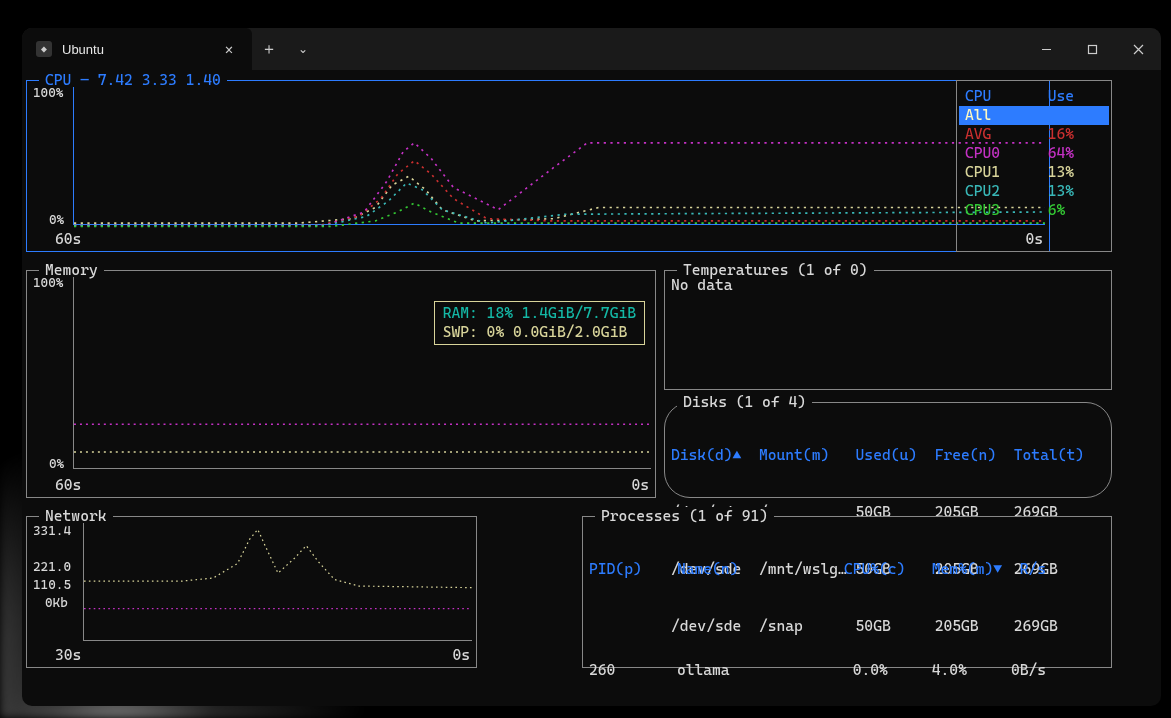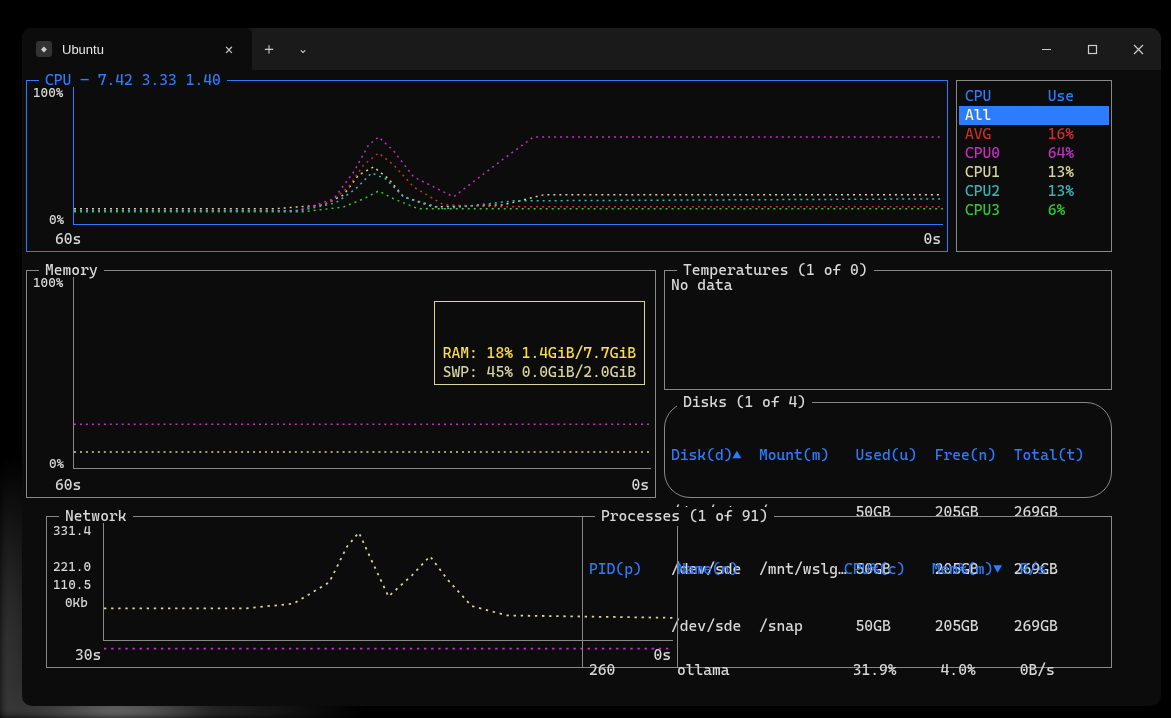--- a/index.html
+++ b/index.html
@@ -109,21 +109,21 @@
   .c-cpu1 { color:#d8d49a; }
   .c-cpu2 { color:#39b8b8; }
   .c-cpu3 { color:#34c934; }
 
   
   .membox {
     position:absolute; border:1px solid #d8d49a;
     padding:2px 8px;
     background:#0c0c0c;
   }
-  .mem-ram { color:#fde047;margin-top:40px; }
+  .mem-ram { color:#14b8a6; }
   .mem-swp { color:#d8d49a; }
 
   
   .txtblk { position:absolute; left:6px; right:6px; top:5px; white-space:pre; }
   .hdr { color:#2d7cff; }
 
   
   svg.plot path, svg.plot polyline { fill:none; }
   .dot-yellow { stroke:#d8d49a; stroke-width:1.5; stroke-dasharray:2 4; }
   .dot-magenta { stroke:#c431c4; stroke-width:1.5; stroke-dasharray:2 4; }
@@ -160,21 +160,21 @@
     </div>
     <div class="winbtn close">
       <svg viewBox="0 0 11 11">
           <path d="M1 1 L10 10 M10 1 L1 10"></path>
         </svg>
     </div>
   </div>
 
   <div class="term">
 
-    <div class="panel active" style="left:4px; top:10px; width:922px; height:172px;">
+    <div class="panel active" style="left:4px; top:10px; width:1024px; height:172px;">
       <span class="panel-title active">CPU — 7.42 3.33 1.40</span>
       <span class="ytick" style="top:2px; left:6px;">100%</span>
       <span class="ytick" style="bottom:22px; left:22px;">0%</span>
       <span class="xtick" style="left:28px; bottom:2px;">60s</span>
       <span class="xtick" style="right:6px; bottom:2px;">0s</span>
       <div class="chart-inner" style="bottom:26px;">
         <svg class="plot" viewBox="0 0 870 130" preserveAspectRatio="none">
 
           <polyline class="dot-yellow" points="0,122 200,122 250,118 270,108 285,88 300,80 315,92 330,110 360,120 430,118 470,108 870,108"></polyline>
 
@@ -233,40 +233,40 @@
       <span class="xtick" style="left:28px; bottom:2px;">60s</span>
       <span class="xtick" style="right:6px; bottom:2px;">0s</span>
       <div class="chart-inner" style="bottom:28px;">
         <svg class="plot" viewBox="0 0 580 180" preserveAspectRatio="none">
           <polyline class="dot-magenta" points="0,148 580,148"></polyline>
           <polyline class="dot-yellow" points="0,176 580,176"></polyline>
         </svg>
       </div>
       <div class="membox" style="right:10px; top:30px;">
         <div class="mem-ram">RAM: 18%   1.4GiB/7.7GiB</div>
-        <div class="mem-swp">SWP:  45%   0.0GiB/2.0GiB</div>
+        <div class="mem-swp">SWP:  0%   0.0GiB/2.0GiB</div>
       </div>
     </div>
 
     <div class="panel" style="left:642px; top:200px; width:448px; height:120px;">
       <span class="panel-title">Temperatures (1 of 0)</span>
       <div class="txtblk">No data</div>
     </div>
 
     <div class="panel" style="left:642px; top:332px; width:448px; height:96px;border-radius:26px;">
       <span class="panel-title">Disks (1 of 4)</span>
       <div class="txtblk">
         <div class="hdr">Disk(d)▲  Mount(m)   Used(u)  Free(n)  Total(t)</div>
         <div>/dev/sde  /          50GB     205GB    269GB</div>
         <div>/dev/sde  /mnt/wslg… 50GB     205GB    269GB</div>
         <div>/dev/sde  /snap      50GB     205GB    269GB</div>
       </div>
     </div>
 
-    <div class="panel" style="left:4px; top:446px; width:632px; height:152px;margin-left:20px;">
+    <div class="panel" style="left:4px; top:446px; width:451px; height:152px;">
       <span class="panel-title">Network</span>
       <span class="ytick" style="top:4px; left:6px;">331.4</span>
       <span class="ytick" style="top:40px; left:6px;">221.0</span>
       <span class="ytick" style="top:58px; left:6px;">110.5</span>
       <span class="ytick" style="top:76px; left:18px;">0Kb</span>
       <span class="xtick" style="left:28px; bottom:2px;">30s</span>
       <span class="xtick" style="right:6px; bottom:2px;">0s</span>
       <div class="chart-inner" style="left:56px; bottom:26px;">
         <svg class="plot" viewBox="0 0 480 110" preserveAspectRatio="none">
 
@@ -275,21 +275,21 @@
           <polyline class="dot-magenta" points="0,106 480,106"></polyline>
         </svg>
       </div>
     </div>
 
     <div class="panel" style="left:560px; top:446px; width:530px; height:152px;">
       <span class="panel-title">Processes (1 of 91)</span>
       <div class="txtblk">
         <div class="hdr">PID(p)    Name(n)            CPU%(c)   Mem%(m)▼  R/s</div>
         <div style="height:6px;"></div>
-        <div>260       ollama              31.9%     4.0%     0B/s</div>
+        <div>260       ollama              0.0%     4.0%     0B/s</div>
         
         
         
         
       </div>
     </div>
 
   </div>
 </div>
 

